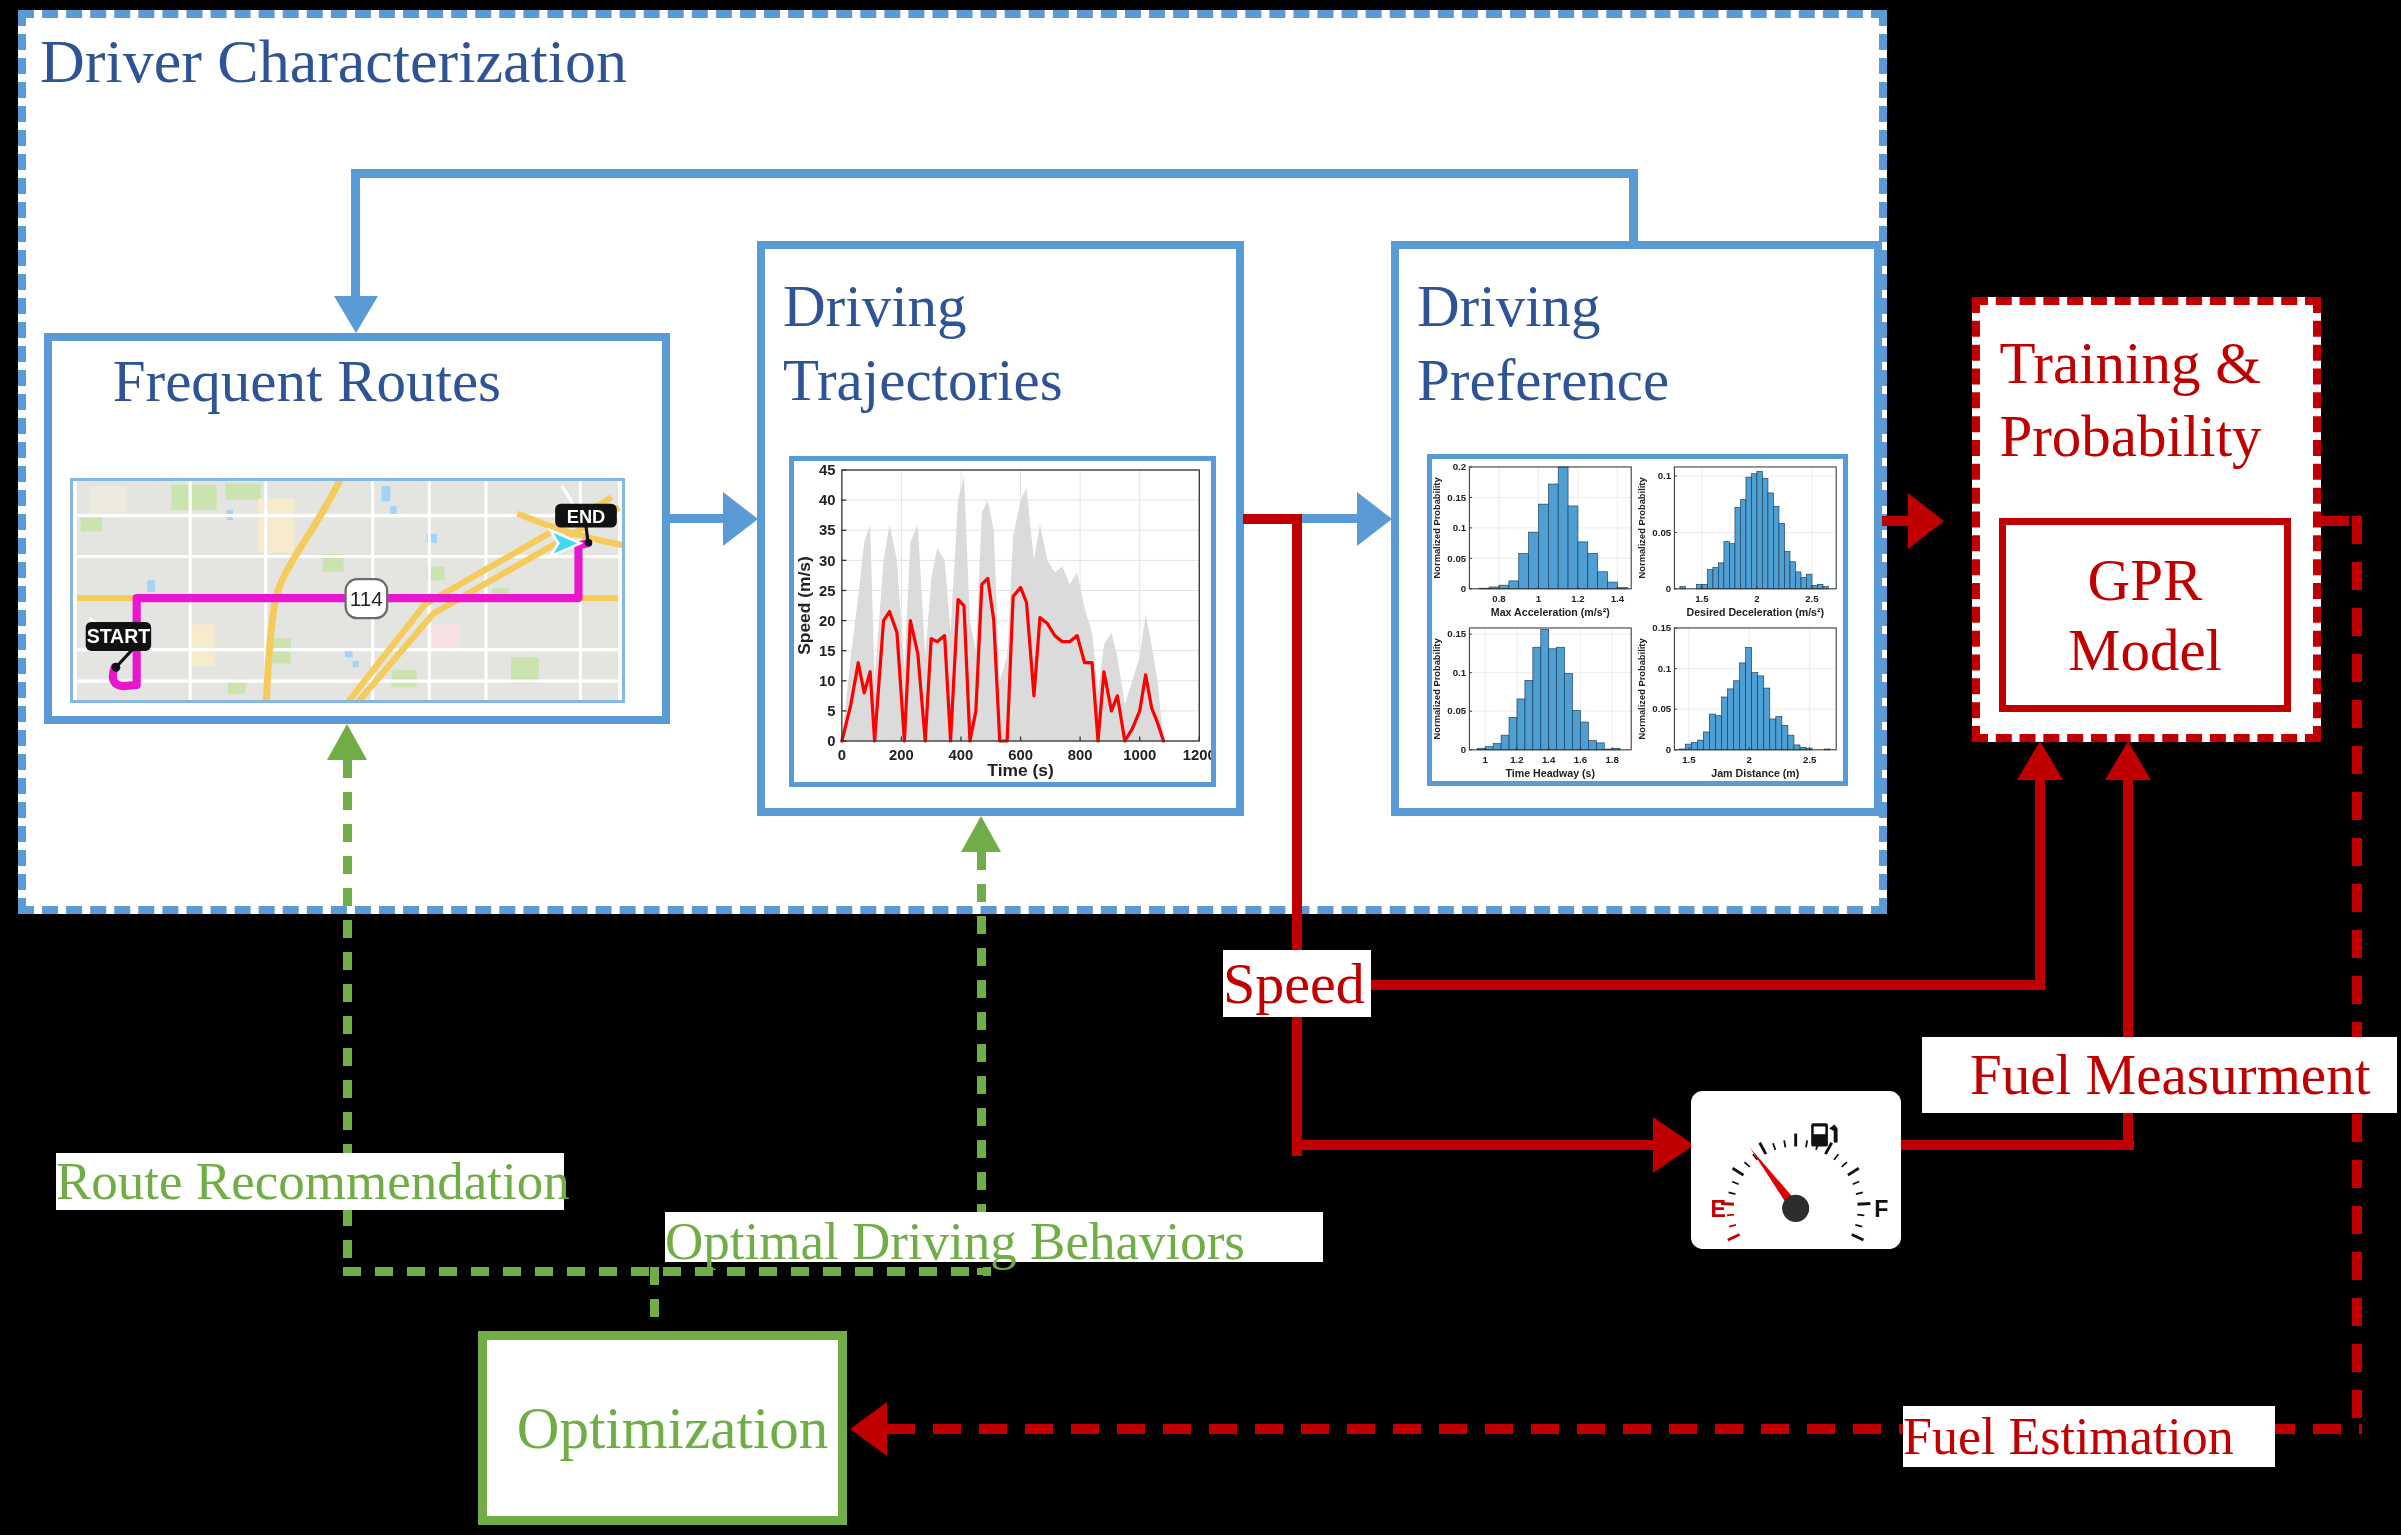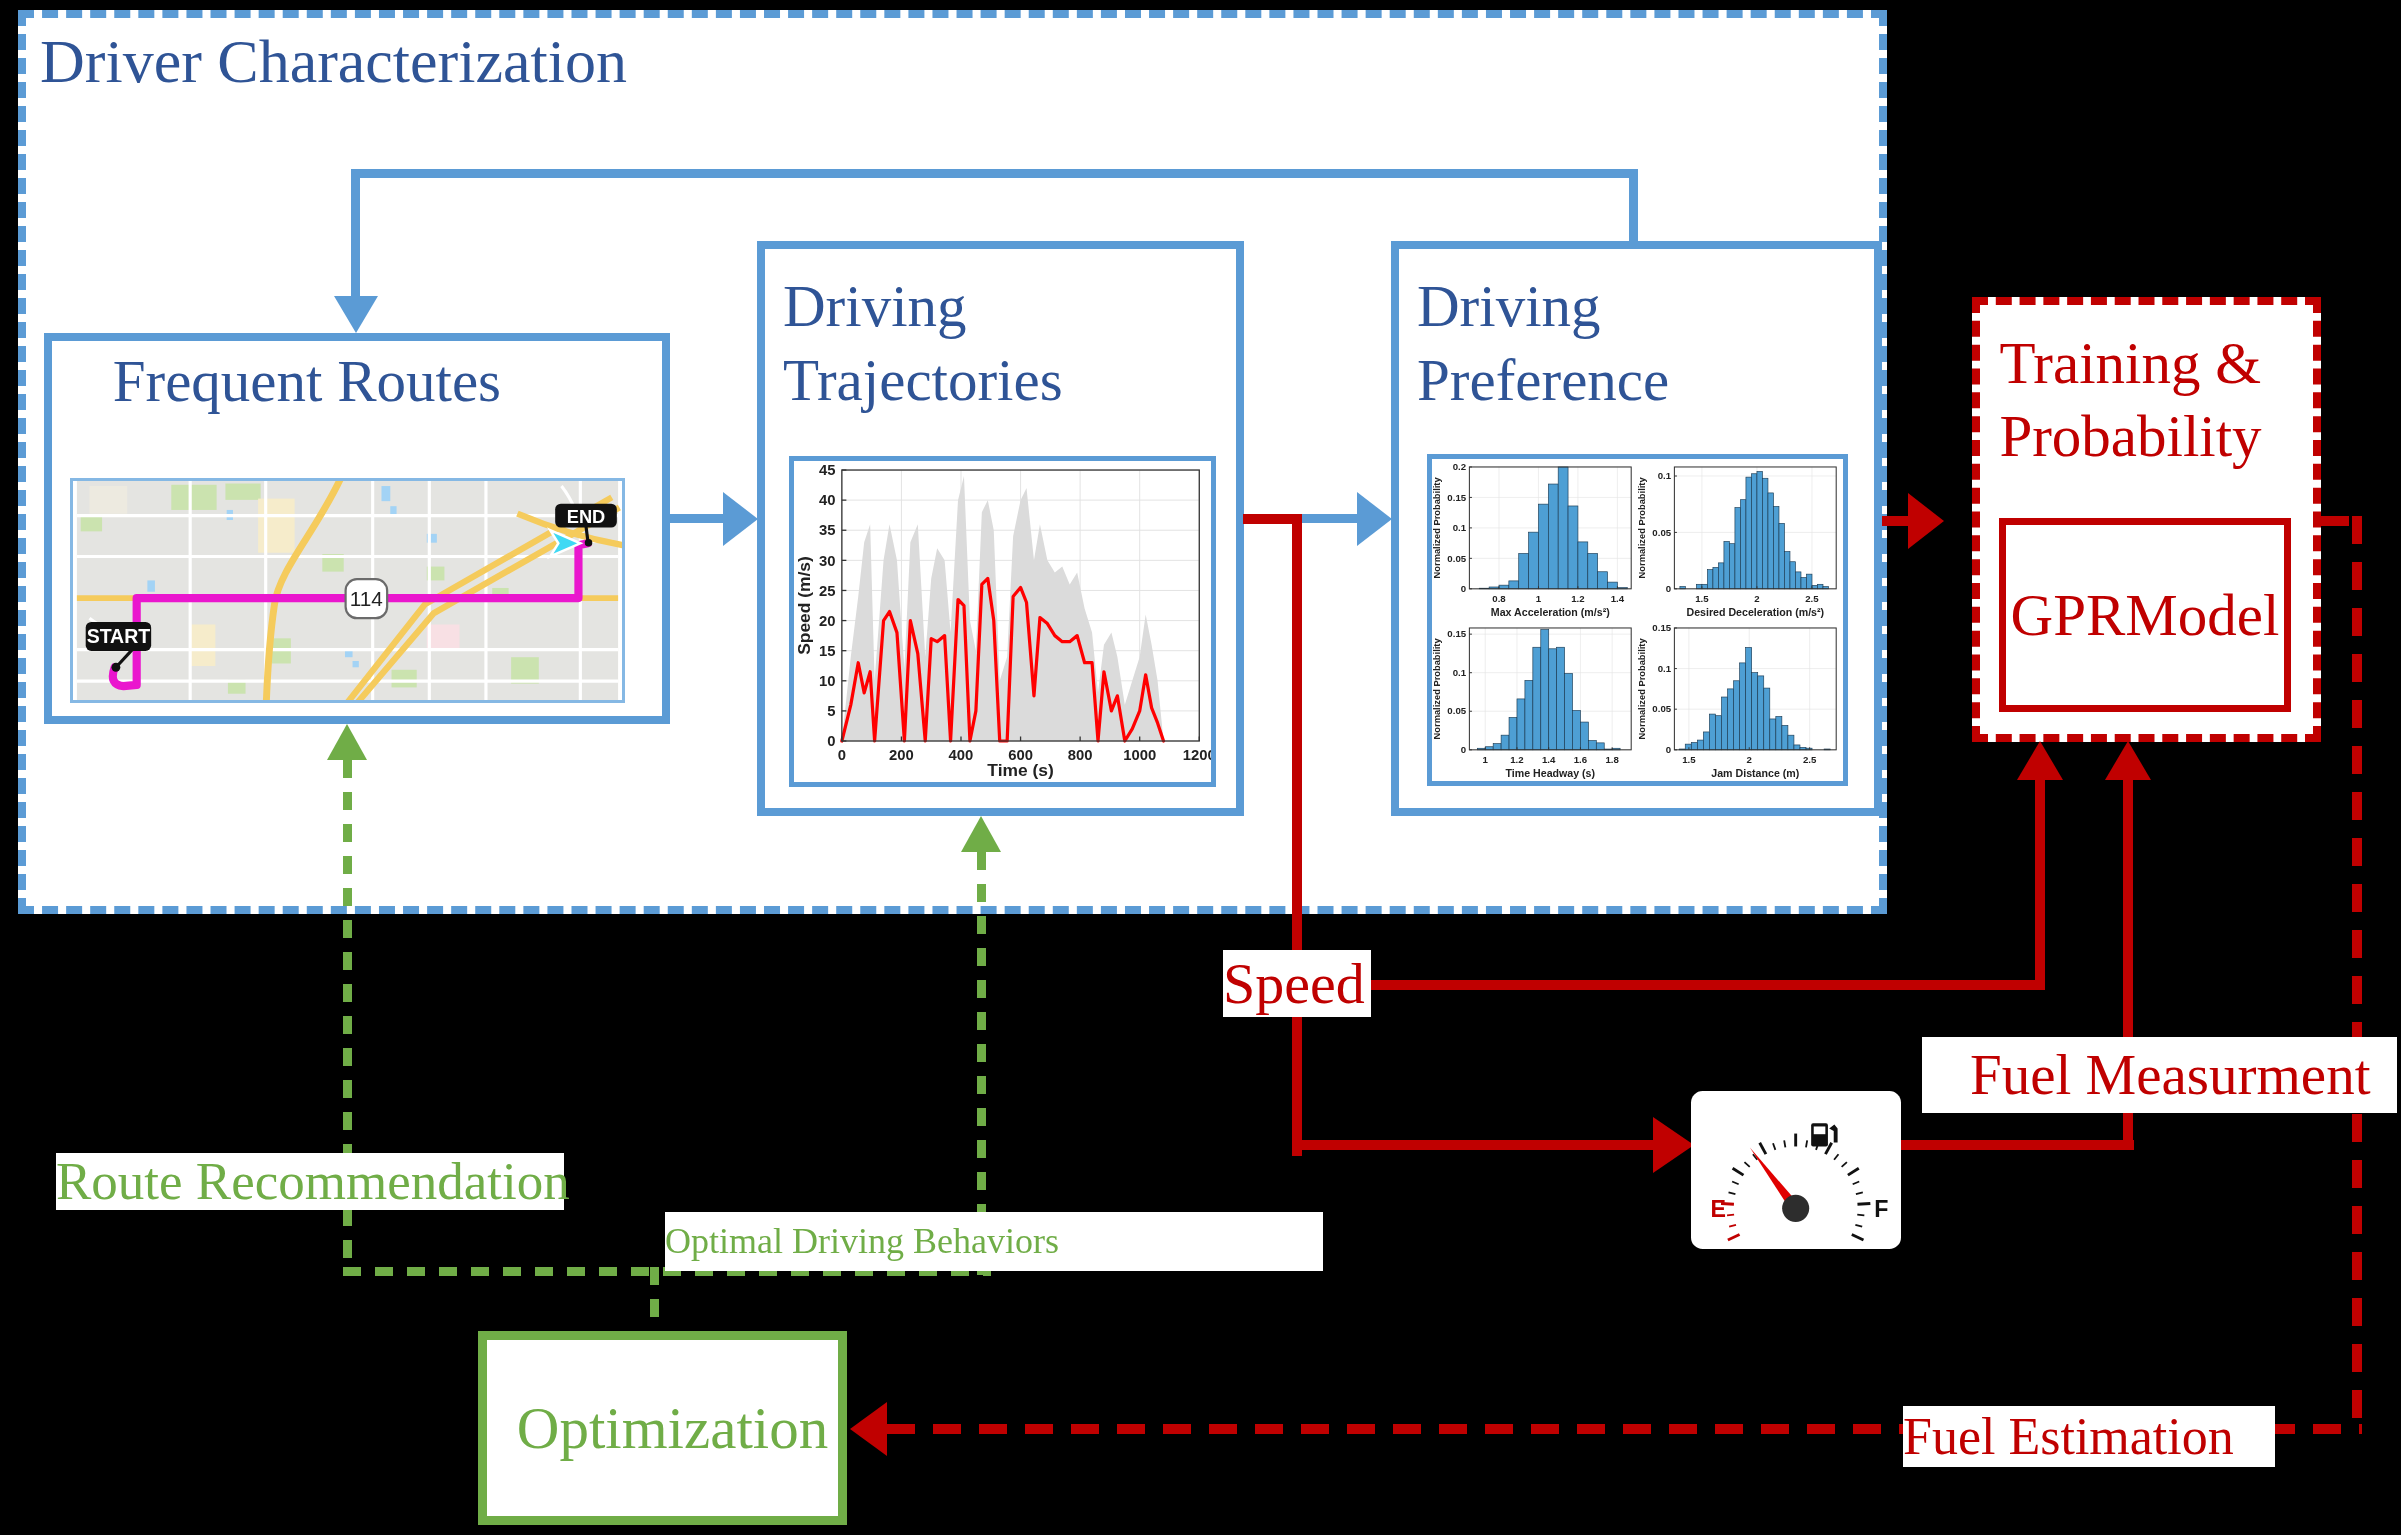--- a/index.html
+++ b/index.html
@@ -11,21 +11,21 @@
   .lbl{position:absolute;background:#fff;text-align:left;z-index:5;white-space:nowrap;}
   .outer-box{position:absolute;left:18px;top:10.3px;width:1869px;height:904px;background:#fff;
              border:8.4px dashed var(--blue);box-sizing:border-box;z-index:1;}
   .bluebox{position:absolute;background:#fff;border:8.4px solid var(--blue);box-sizing:border-box;z-index:2;}
   .boxtitle{position:absolute;color:var(--darkblue);font-size:59px;line-height:71px;white-space:nowrap;}
   .main-title{position:absolute;left:40px;top:26px;color:var(--darkblue);font-size:62px;z-index:2;white-space:nowrap;}
   .training-box{position:absolute;left:1972px;top:297px;width:349px;height:445px;background:#fff;
                 border:8.4px dashed var(--red);box-sizing:border-box;z-index:2;}
   .gpr-box{position:absolute;left:1999px;top:518px;width:292px;height:194px;background:#fff;
            border:7.7px solid var(--red);box-sizing:border-box;z-index:3;
-           display:flex;flex-direction:row;align-items:center;justify-content:center;}
+           display:flex;flex-direction:column;align-items:center;justify-content:center;}
   .gpr-box div{color:var(--red);font-size:59px;line-height:70px;}
   .opt-box{position:absolute;left:478px;top:1331px;width:369px;height:194px;background:#fff;
            border:9px solid var(--green);box-sizing:border-box;z-index:3;
            display:flex;align-items:center;justify-content:center;padding-left:20px;}
   .opt-box div{color:var(--green);font-size:59px;}
   .plotframe{position:absolute;background:#fff;border:5.2px solid var(--blue);box-sizing:border-box;z-index:3;}
   .figgrid{display:grid;grid-template-columns:205px 205px;grid-template-rows:161px 161px;}
   .gauge-box{position:absolute;left:1691px;top:1091px;width:210px;height:158px;background:#fff;
              border-radius:11.6px;z-index:5;}
   .dash-red-h{background:repeating-linear-gradient(90deg,var(--red) 0 28px,transparent 28px 46px);}
@@ -478,16 +478,16 @@
       <circle cx="162" cy="182" r="21" fill="#2d2d2d"></circle>
       <text x="30" y="196" font-family="Liberation Sans, sans-serif" font-weight="bold" font-size="36" fill="var(--red)">E</text>
       <text x="284" y="196" font-family="Liberation Sans, sans-serif" font-weight="bold" font-size="36" fill="#111">F</text>
     </svg>
   </div>
 
   <div class="lbl" style="left:1223px;top:950px;width:148px;height:67px;line-height:67px;font-size:58px;color:var(--red);">Speed</div>
   <div class="lbl" style="left:1922px;top:1037px;width:427px;height:76px;line-height:76px;font-size:57px;color:var(--red);padding-left:48px;">Fuel Measurment</div>
   <div class="lbl" style="left:1903px;top:1406px;width:372px;height:61px;line-height:61px;font-size:52px;color:var(--red);">Fuel Estimation</div>
   <div class="lbl" style="left:56px;top:1153px;width:508px;height:57px;line-height:57px;font-size:53px;color:var(--green);">Route Recommendation</div>
-  <div class="lbl" style="left:665px;top:1212px;width:658px;height:59px;line-height:59px;font-size:36px;color:var(--green);">Optimal Driving Behaviors</div>
+  <div class="lbl" style="left:665px;top:1212px;width:658px;height:50px;line-height:59px;font-size:53px;color:var(--green);">Optimal Driving Behaviors</div>
 
 </div>
 
 
 </body></html>

